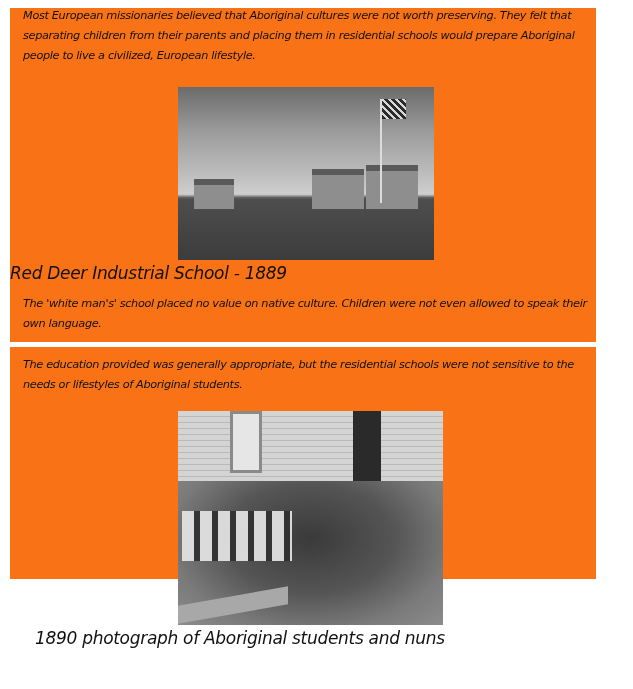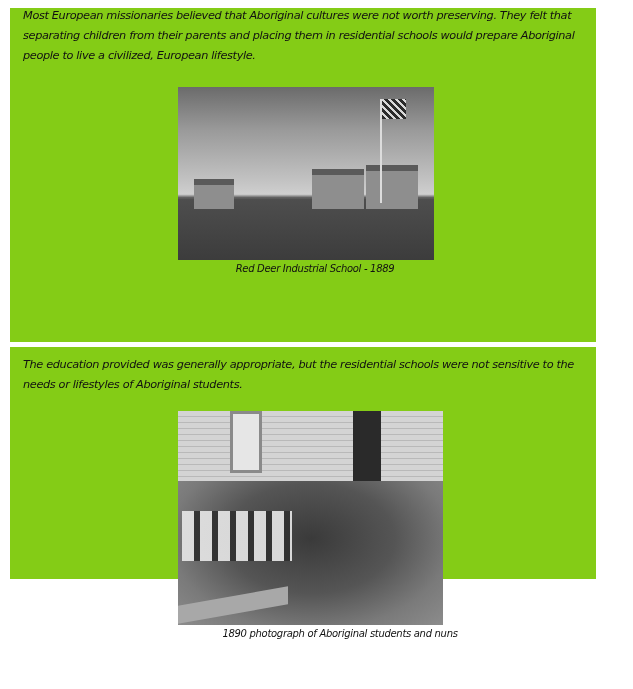--- a/index.html
+++ b/index.html
@@ -1,24 +1,24 @@
 <!DOCTYPE html>
 <html><head>
 <meta charset="utf-8">
 <style>
   html, body { margin: 0; padding: 0; background: #ffffff; }
   body { width: 633px; height: 689px; position: relative; overflow: hidden;
          font-family: "DejaVu Sans", sans-serif; color: #111; }
-  .panel { position: absolute; left: 10px; width: 586px; background: #84cc16; }
+  .panel { position: absolute; left: 10px; width: 586px; background: #f97316; }
   #panel1 { top: 8px; height: 334px; }
   #panel2 { top: 347px; height: 232px; }
   .para { position: absolute; left: 13px; width: 565px; font-size: 11.3px; line-height: 20px;
           letter-spacing: -0.35px; font-style: italic; transform: skewX(0deg); }
-  .caption { position: absolute; width: 586px; left: 0; text-align: center; font-size: 10px;
-             font-style: italic; letter-spacing: -0.3px; padding-left: 12px; }
+  .caption { position: absolute; width: 586px; left: 0; font-size: 17px;
+             font-style: italic; letter-spacing: -0.3px; }
   .photo { position: absolute; overflow: hidden; }
 
   
   #photo1 { left: 168px; top: 79px; width: 256px; height: 173px;
             background: linear-gradient(180deg, #6b6b6b 0%, #9a9a9a 25%, #c4c4c4 55%, #cfcfcf 62%, #5a5a5a 64%, #4a4a4a 100%); }
   #photo1 .ground { position:absolute; left:0; top:112px; width:100%; height:61px;
             background: linear-gradient(180deg,#4e4e4e,#3c3c3c); }
   #photo1 .bld { position:absolute; background:#8e8e8e; border-top:6px solid #5a5a5a; }
   #photo1 .pole { position:absolute; left:202px; top:12px; width:2px; height:104px; background:#dcdcdc; }
   #photo1 .flag { position:absolute; left:204px; top:12px; width:24px; height:20px;
@@ -42,20 +42,21 @@
   <p class="para" style="top:-2px; margin:0; padding-top:0;">Most European missionaries believed that Aboriginal cultures were not worth preserving. They felt that separating children from their parents and placing them in residential schools would prepare Aboriginal people to live a civilized, European lifestyle.</p>
   <div class="photo" id="photo1">
     <div class="ground"></div>
     <div class="bld" style="left:16px; top:92px; width:40px; height:24px;"></div>
     <div class="bld" style="left:134px; top:82px; width:52px; height:34px;"></div>
     <div class="bld" style="left:188px; top:78px; width:52px; height:38px;"></div>
     <div class="pole"></div>
     <div class="flag"></div>
   </div>
   <div class="caption" style="top:255px;">Red Deer Industrial School - 1889</div>
+  <p class="para" style="top:286px; margin:0;">The 'white man's' school placed no value on native culture. Children were not even allowed to speak their own language.</p>
 </div>
 
 <div class="panel" id="panel2">
   <p class="para" style="top:8px; margin:0;">The education provided was generally appropriate, but the residential schools were not sensitive to the needs or lifestyles of Aboriginal students.</p>
   <div class="photo" id="photo2">
     <div class="window"></div>
     <div class="door"></div>
     <div class="crowd"></div>
     <div class="aprons"></div>
     <div class="ramp"></div>

